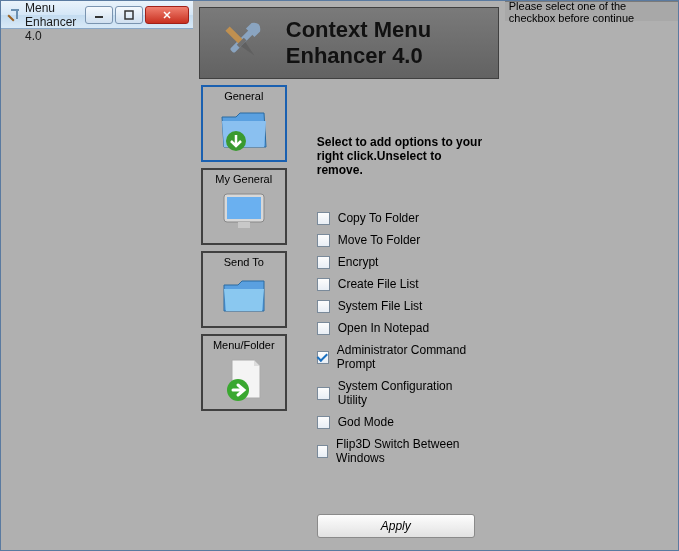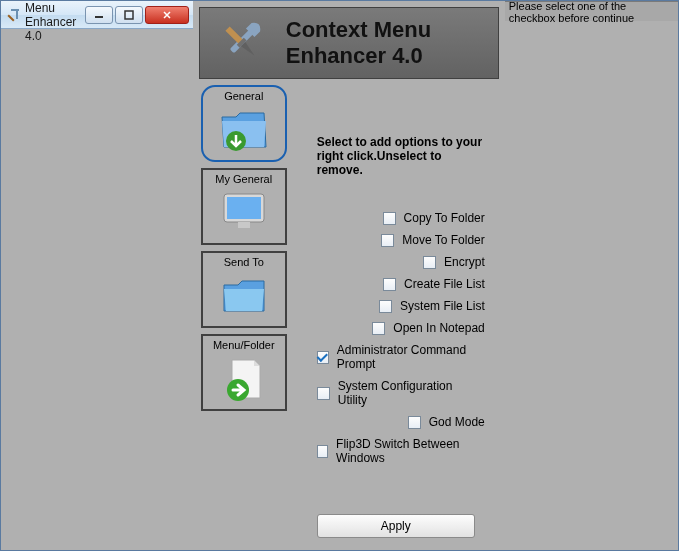--- a/index.html
+++ b/index.html
@@ -93,37 +93,37 @@
   .nav-card {
     border: 2px solid #404040;
     background: #b0b0b0;
     padding: 3px 2px 4px 2px;
     display: flex;
     flex-direction: column;
     align-items: center;
     gap: 2px;
     cursor: pointer;
   }
-  .nav-card.active { border-color: #1a60b0; border-radius: 14px; }
+  .nav-card.active { border-color: #1a60b0; }
   .nav-label { font-size: 11px; color: #000; }
   .nav-icon { width: 56px; height: 52px; display:flex; align-items:center; justify-content:center; }
   .main-panel {
     flex: 1;
     padding: 10px 14px 4px 28px;
     display: flex;
     flex-direction: column;
   }
   .instruction {
     font-size: 12px;
     font-weight: 600;
     color: #000;
     margin-bottom: 34px;
     margin-top: 40px;
   }
-  .option-list { display: flex; flex-direction: column; gap: 8px; align-items: flex-end; }
+  .option-list { display: flex; flex-direction: column; gap: 8px; }
   .option-row { display: flex; align-items: center; gap: 8px; font-size: 12px; color: #000; }
   .chk {
     width: 13px;
     height: 13px;
     border: 1px solid #7a8a9a;
     background: linear-gradient(to bottom, #fdfdfd, #e8eef5);
     display: flex;
     align-items: center;
     justify-content: center;
   }
@@ -145,20 +145,21 @@
     height: 24px;
     border: 1px solid #8a8a8a;
     border-radius: 3px;
     background: linear-gradient(to bottom, #fdfdfd, #e2e2e2);
     display: flex;
     align-items: center;
     justify-content: center;
     font-size: 12px;
     color: #000;
     cursor: pointer;
+    font-style: italic;
   }
   .statusbar {
     height: 20px;
     background: #a8a8a8;
     border-top: 1px solid #7a7a7a;
     padding: 0 4px;
     display: flex;
     align-items: center;
     font-family: Liberation Sans, sans-serif;
     font-size: 11px;

